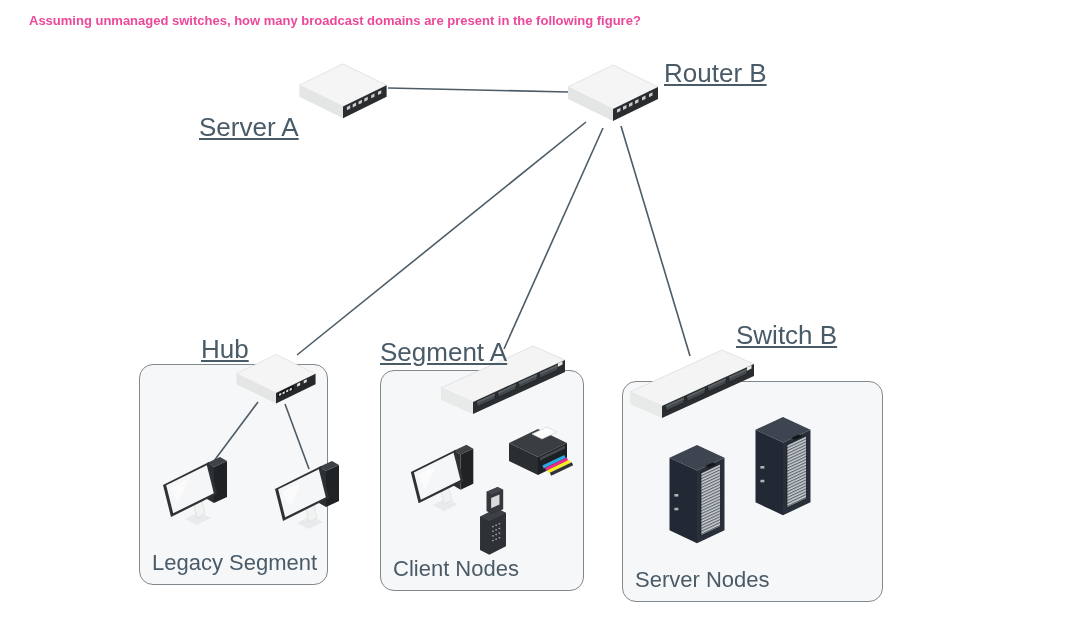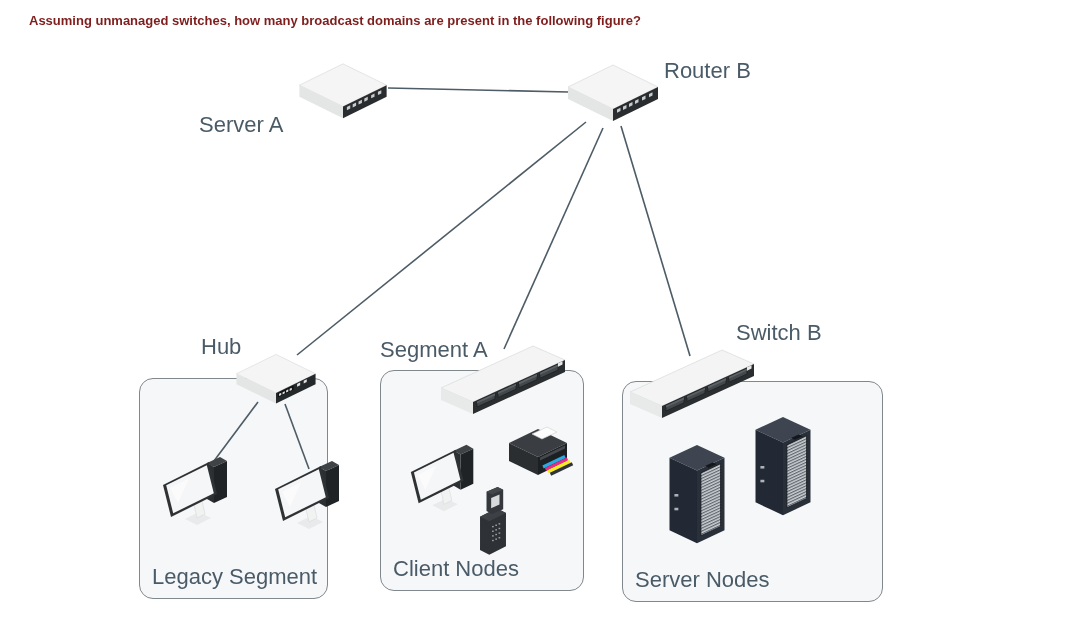--- a/index.html
+++ b/index.html
@@ -2,34 +2,34 @@
 <html><head>
 <meta charset="utf-8">
 <style>
   html,body{margin:0;padding:0;background:#ffffff;}
   .canvas{
     position:relative;width:1081px;height:633px;background:#ffffff;
     font-family:"Liberation Sans",sans-serif;overflow:hidden;
   }
   .question{
     position:absolute;left:29px;top:13px;z-index:5;
-    font-size:13px;font-weight:bold;color:#7f1d1d;letter-spacing:0;
+    font-size:13px;font-weight:bold;color:#ec4899;letter-spacing:0;
   }
   .wires{position:absolute;left:0;top:0;z-index:2;pointer-events:none;}
   .wires line{stroke:#4d5c66;stroke-width:1.6;}
   .group-box{
     position:absolute;z-index:1;background:#f6f7f8;
     border:1.6px solid #80878d;border-radius:14px;box-sizing:border-box;
   }
   .group-label{
     position:absolute;left:12px;bottom:8px;
     font-size:22px;color:#4a5b68;white-space:nowrap;
   }
   .node-label{
-    position:absolute;z-index:4;font-size:22px;color:#4a5b68;white-space:nowrap;
+    position:absolute;z-index:4;font-size:26px;color:#4a5b68;white-space:nowrap;text-decoration:underline;
   }
   .icon{position:absolute;z-index:3;overflow:visible;}
 </style>
 </head>
 <body>
 
 <svg width="0" height="0" style="position:absolute" aria-hidden="true">
   <defs>
     <pattern id="rackstripes" width="20" height="2.7" patternUnits="userSpaceOnUse" patternTransform="rotate(-25)">
       <rect width="20" height="2.7" fill="#ccd0d4"></rect>
@@ -134,21 +134,21 @@
       <rect x="11" y="55" width="4" height="2.6" fill="#aeb3b8"></rect>
       <rect x="11" y="69" width="4" height="2.6" fill="#aeb3b8"></rect>
     </symbol>
   </defs>
 </svg>
 
 <div class="canvas">
 
   <div class="question">Assuming unmanaged switches, how many broadcast domains are present in the following figure?</div>
 
-  <div class="group-box" style="left:139px;top:378px;width:189px;height:221px">
+  <div class="group-box" style="left:139px;top:364px;width:189px;height:221px">
     <div class="group-label">Legacy Segment</div>
   </div>
   <div class="group-box" style="left:380px;top:370px;width:204px;height:221px">
     <div class="group-label">Client Nodes</div>
   </div>
   <div class="group-box" style="left:622px;top:381px;width:261px;height:221px">
     <div class="group-label">Server Nodes</div>
   </div>
 
   <svg class="wires" width="1081" height="633">

